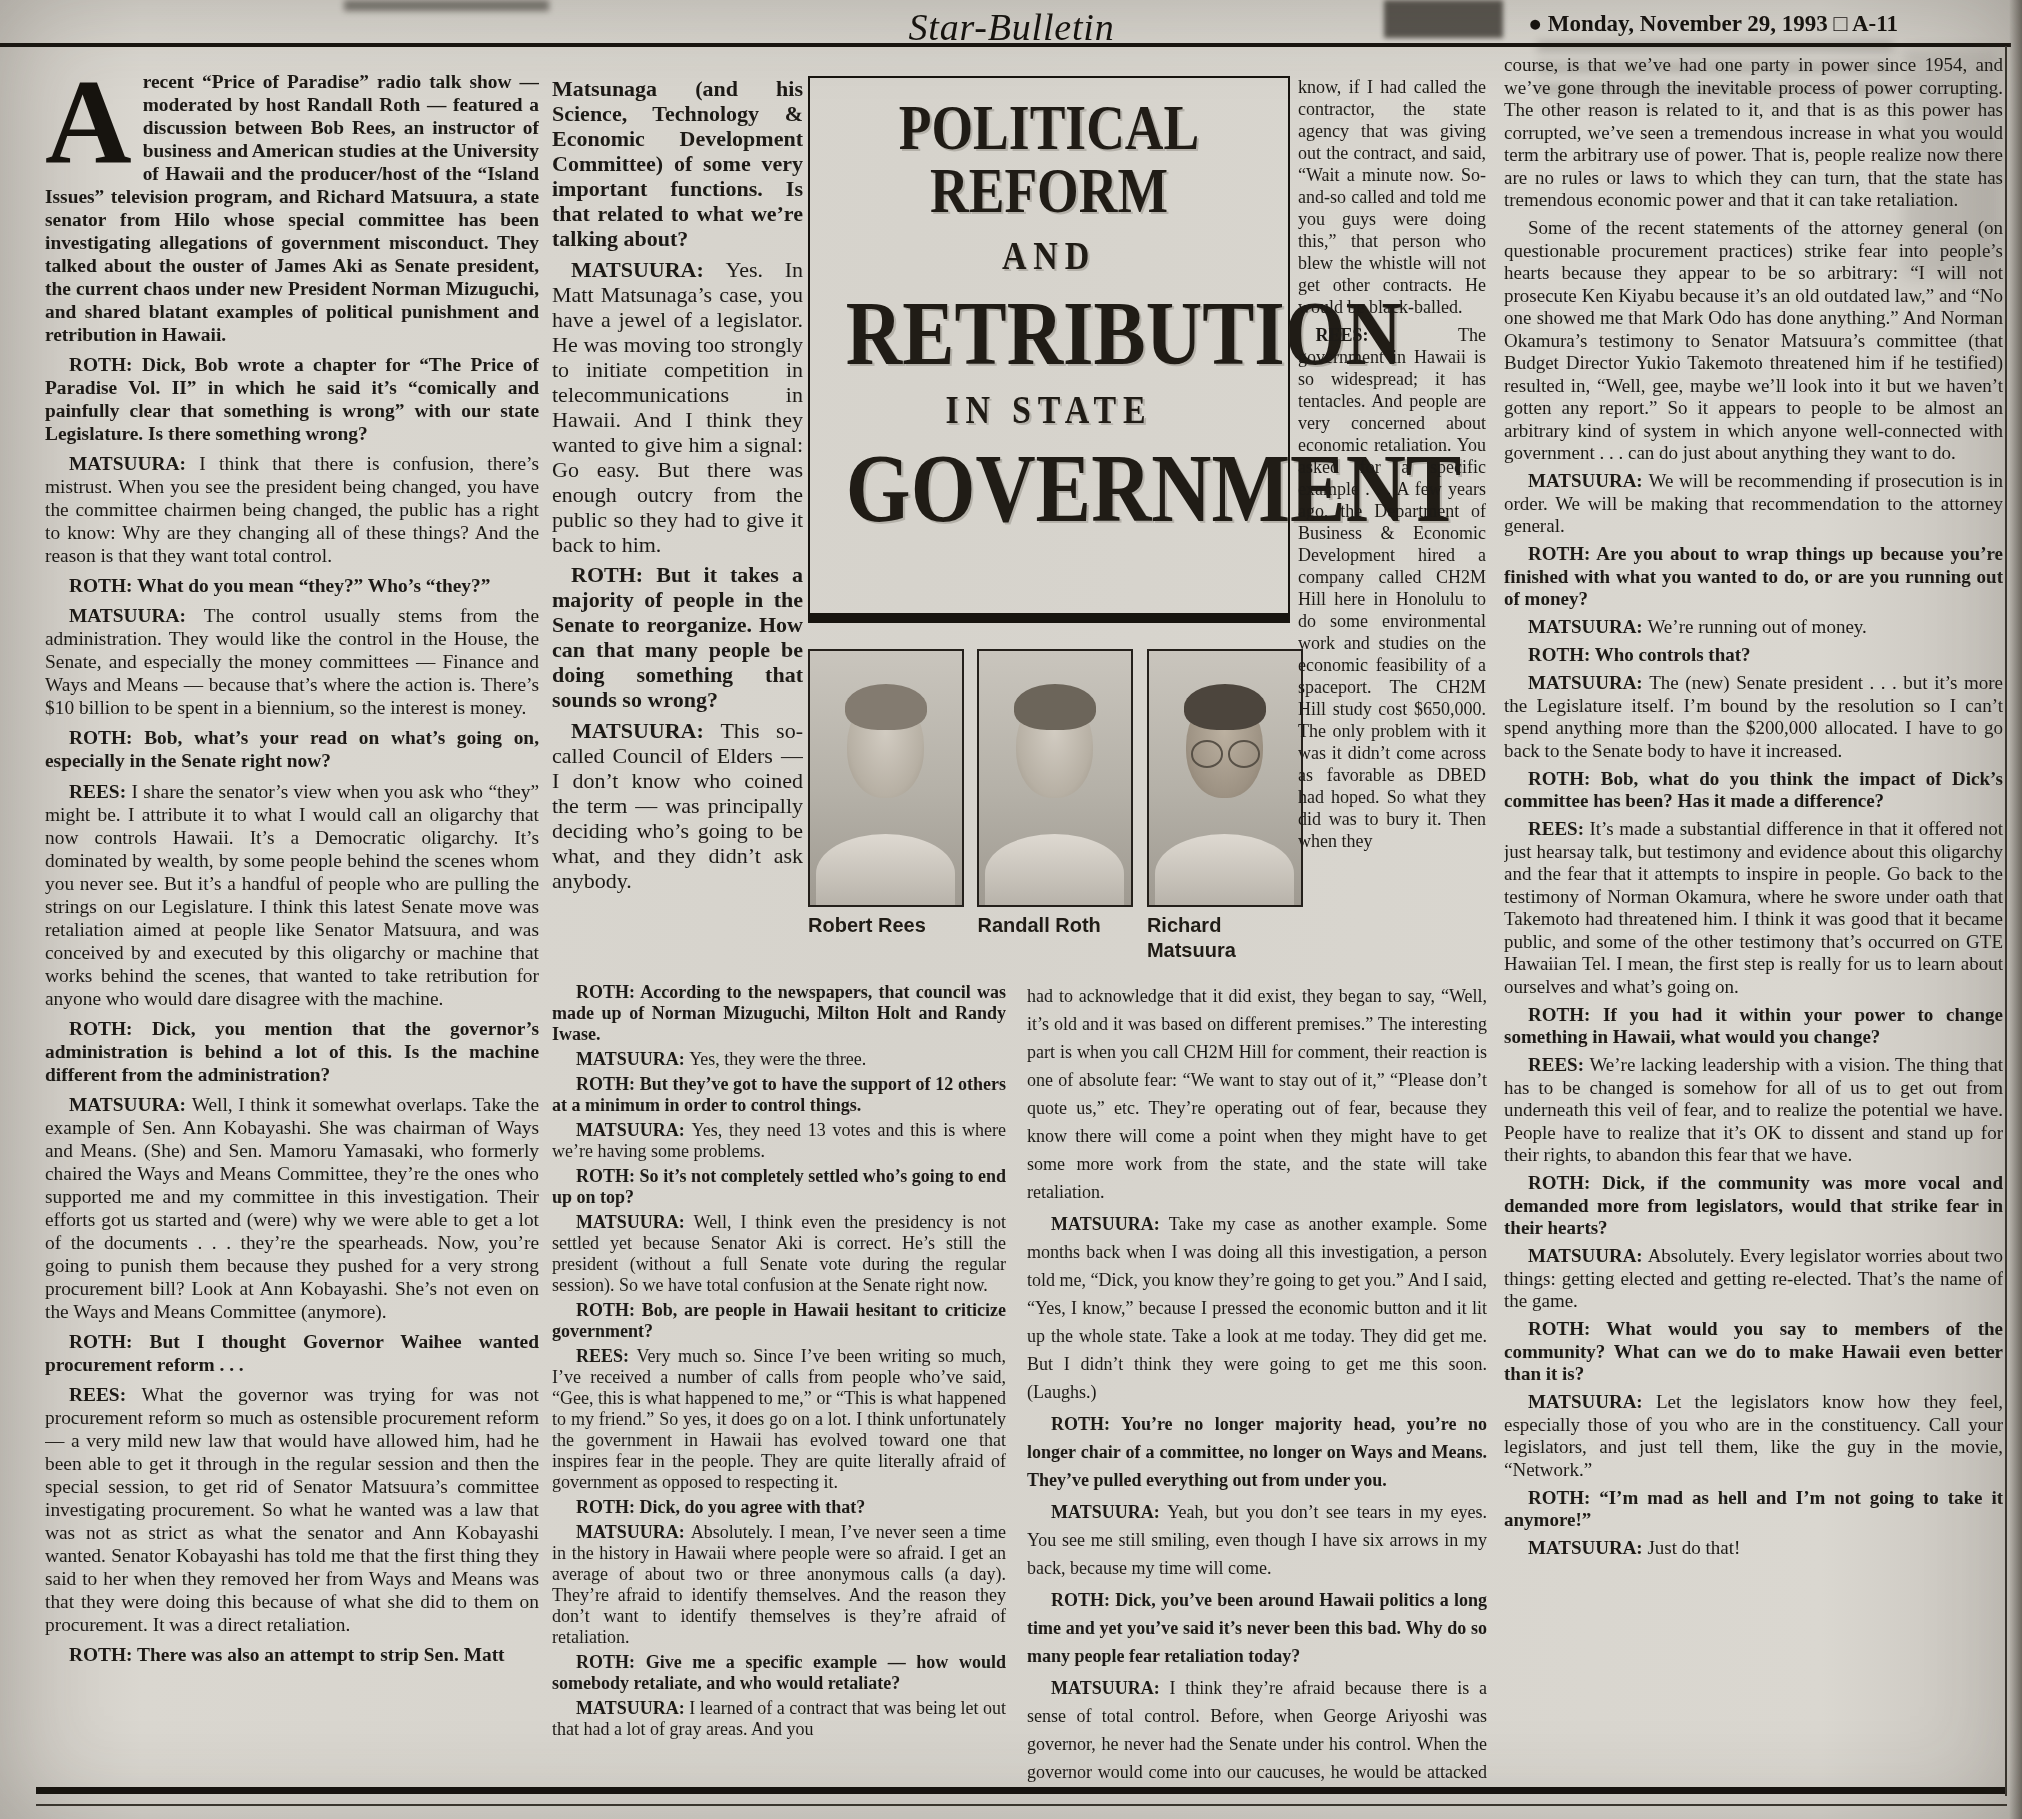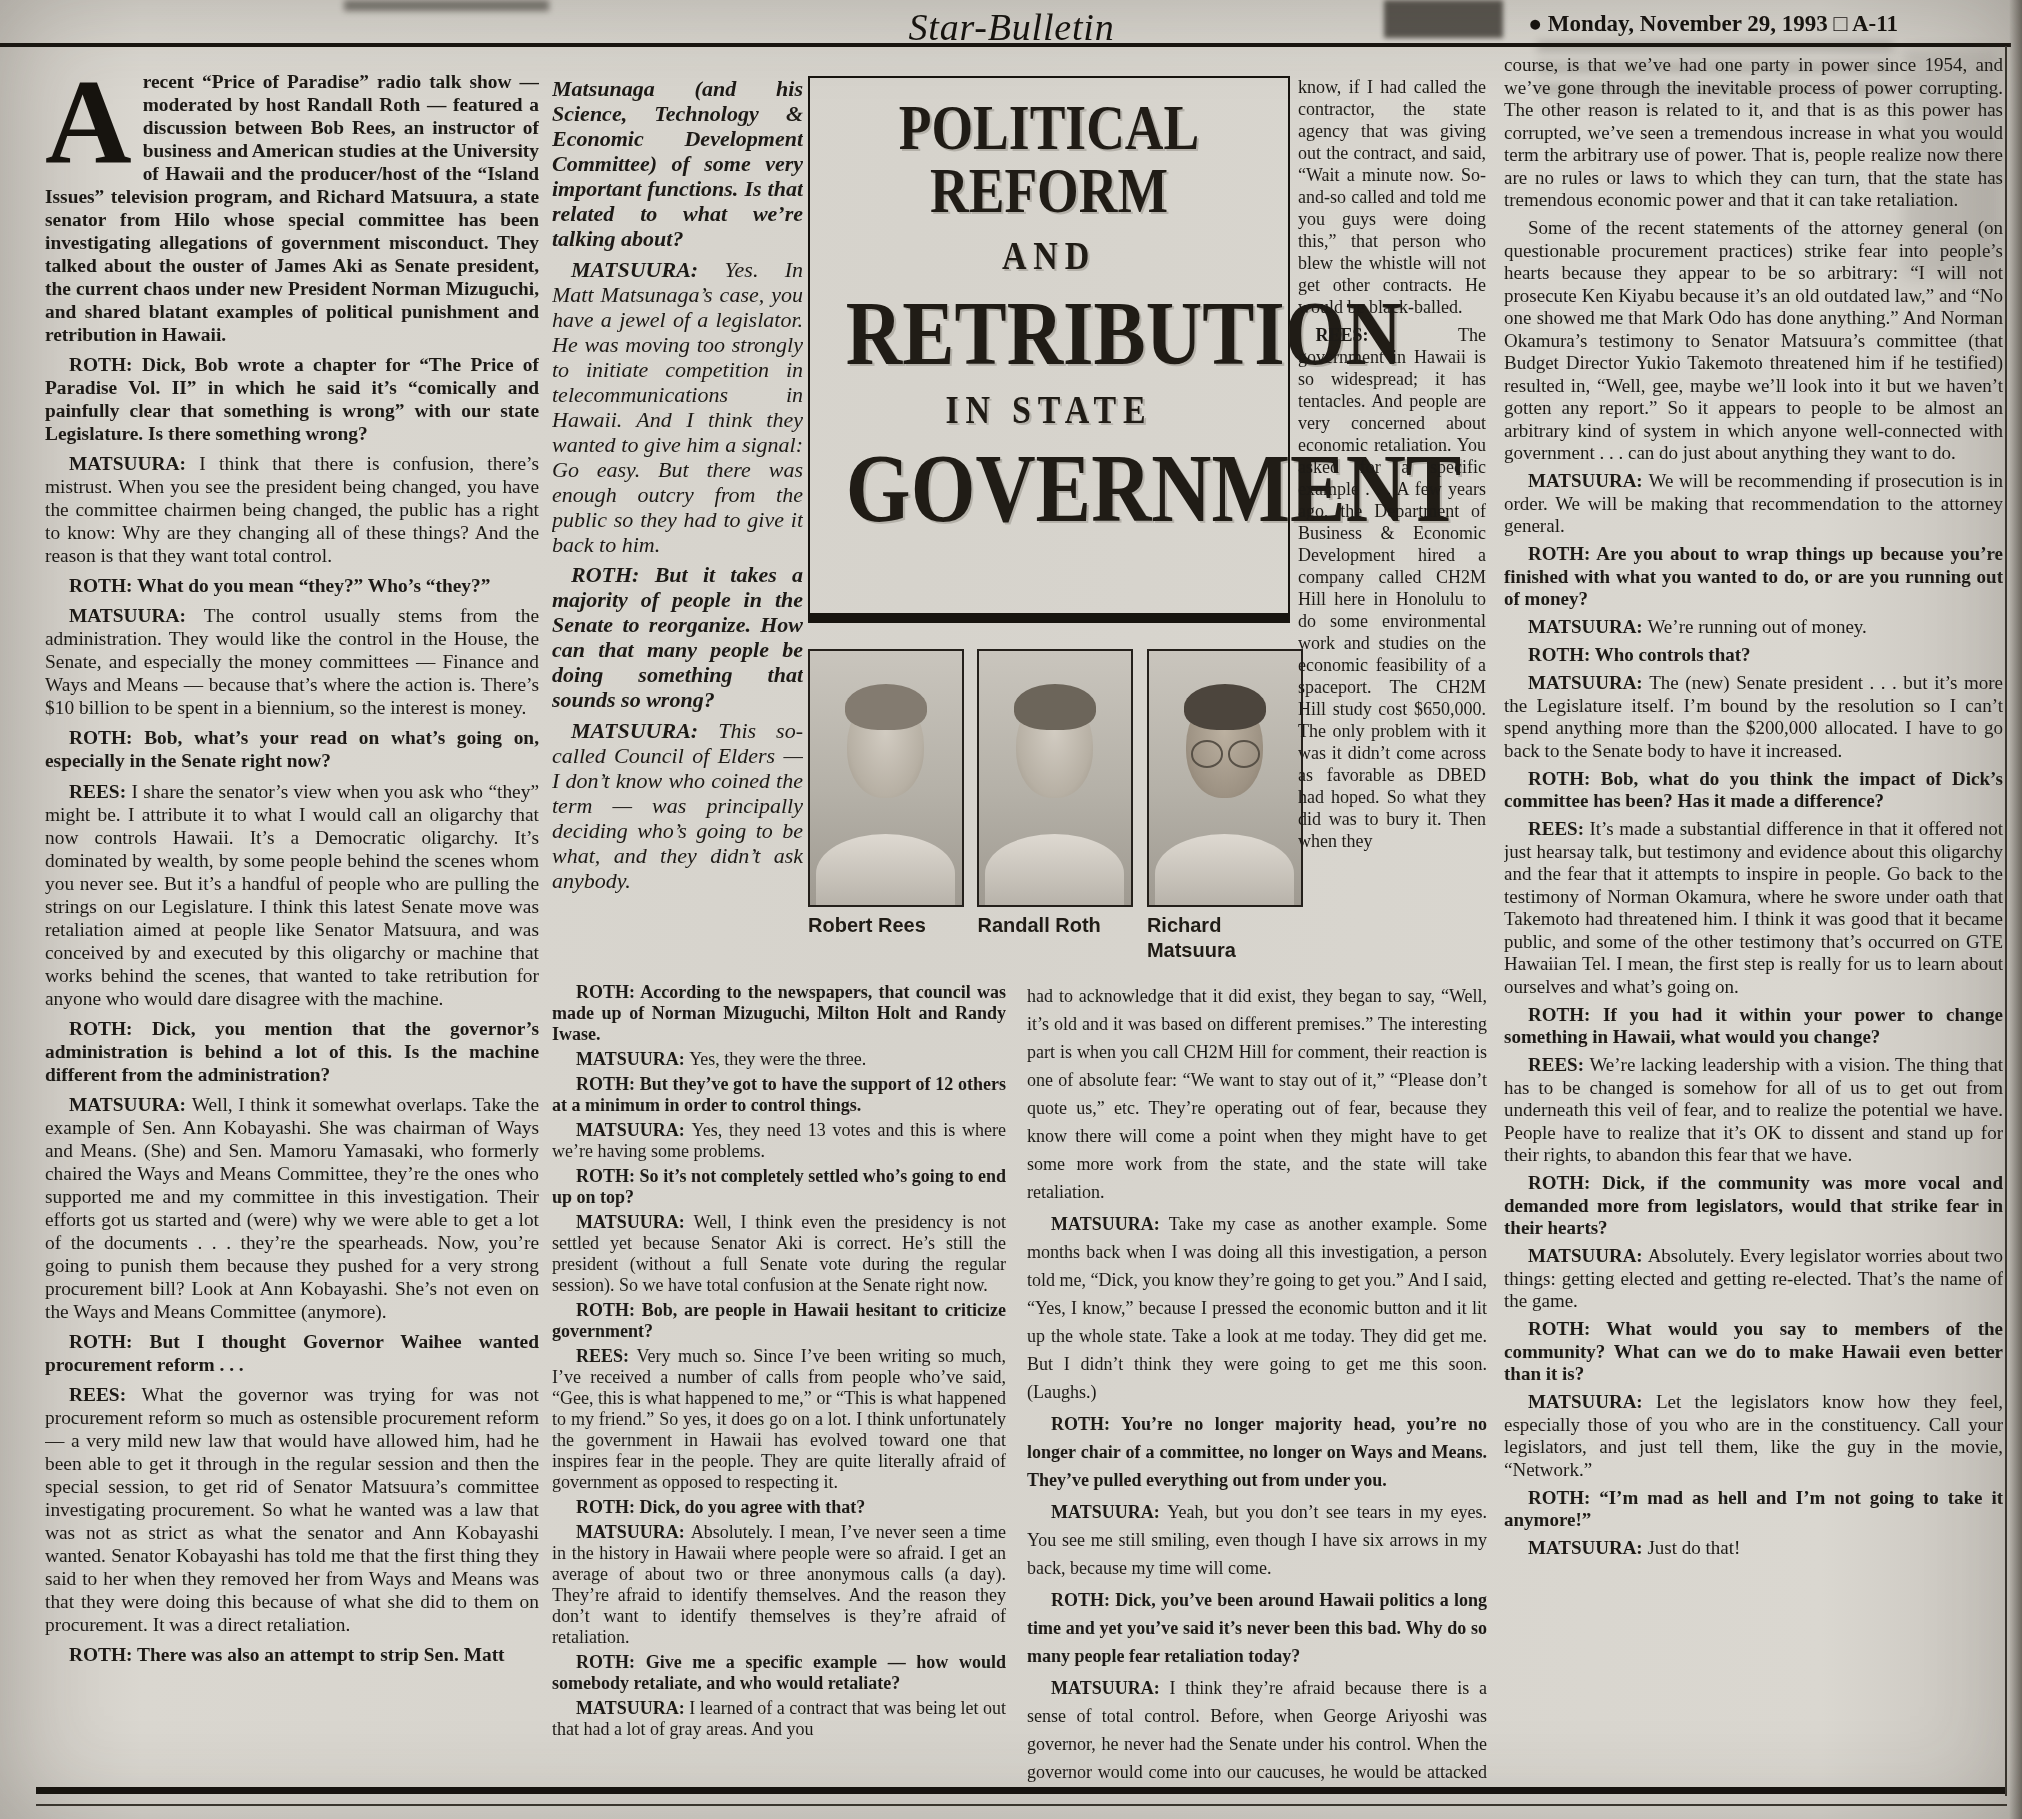--- a/index.html
+++ b/index.html
@@ -16,21 +16,21 @@
   .rule-top{position:absolute;left:0;top:43px;width:2011px;height:4px;background:#17140f;}
   
   .col{position:absolute;text-align:justify;overflow:hidden;}
   .col p{margin:0 0 5.5px 0;text-indent:24px;}
   .col p.q{font-weight:bold;}
   .col p.cont{text-indent:0;}
   .col b.spk{font-weight:bold;}
   .col1{left:45px;top:70px;width:494px;height:1715px;font-size:19.4px;line-height:23px;}
   .col1 p{margin-bottom:7.1px;}
   .col2{left:552px;top:76px;width:251px;height:901px;font-size:22px;line-height:25px;}
-  .col2 p{text-indent:19px;font-style:italic;}
+  .col2 p{text-indent:19px;}
   .col5{left:1298px;top:76px;width:188px;height:901px;font-size:18px;line-height:22px;}
   .col5 p{text-indent:17.4px;}
   .col6{left:1504px;top:54px;width:499px;height:1715px;font-size:19px;line-height:22.5px;}
   .colB{left:552px;top:982px;width:454px;height:807px;font-size:18px;line-height:21px;}
   .colB p{margin-bottom:4px;}
   .colC{left:1027px;top:982px;width:460px;height:807px;font-size:18px;line-height:28px;}
   .colC p{margin-bottom:4px;}
   .dropcap{float:left;font-size:120px;line-height:93px;font-weight:bold;
     margin:4.7px 11px 0 0;color:#17140f;}
   

